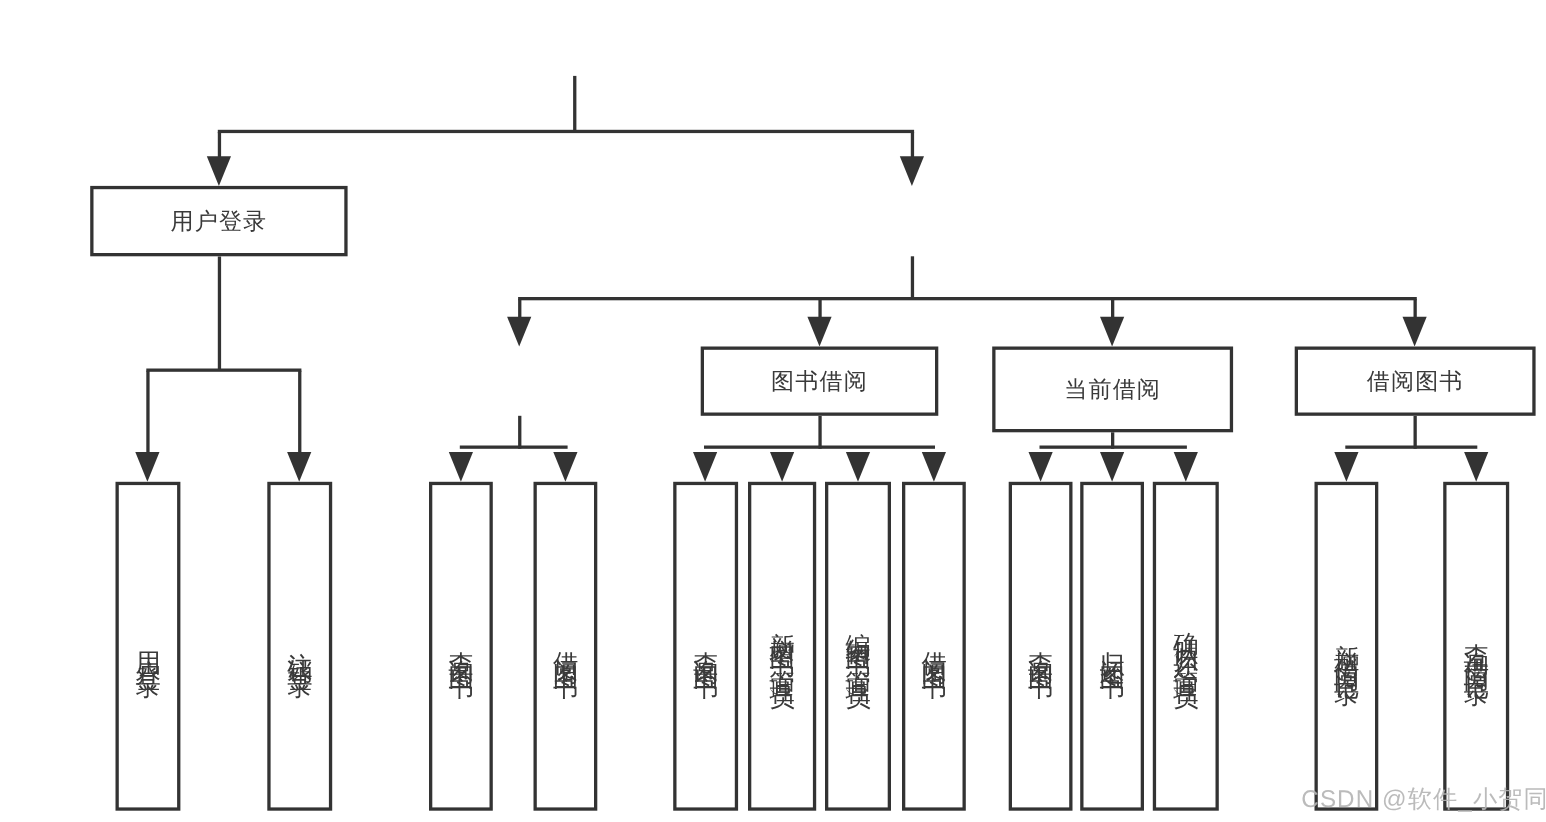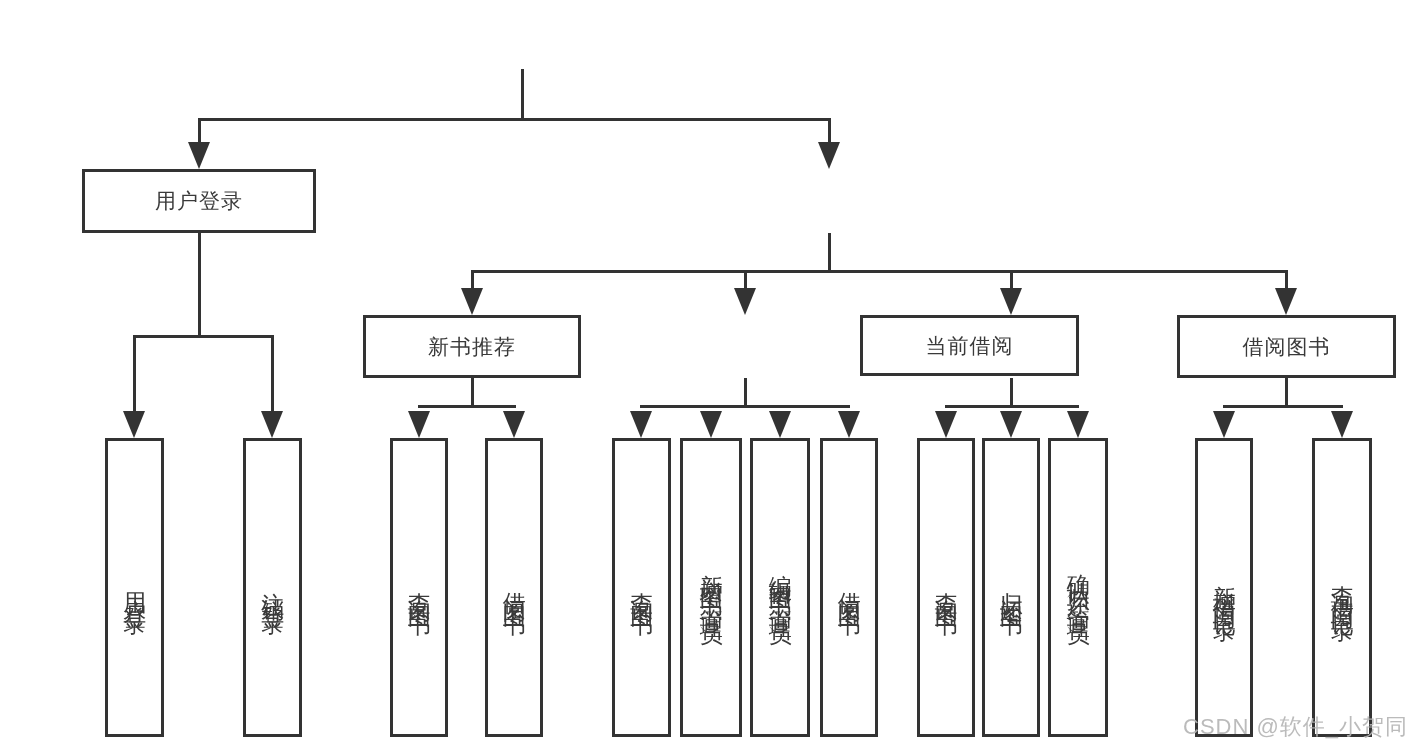--- a/index.html
+++ b/index.html
@@ -81,24 +81,24 @@
   <div class="line" style="left:1285px;top:378px;width:3px;height:30px;"></div>
   <div class="line" style="left:1223px;top:405px;width:120px;height:3px;"></div>
   <div class="tri" style="left:1213px;top:411px;"></div>
   <div class="tri" style="left:1331px;top:411px;"></div>
 
 
   <div class="box h" style="left:82px;top:169px;width:234px;height:64px;">
     <span>用户登录</span>
   </div>
 
-  <div class="box h" style="left:363px;top:315px;width:218px;height:63px;">
-    <span>新书推荐</span>
+  <div class="box h" style="left:637px;top:315px;width:216px;height:63px;">
+    <span>图书借阅</span>
   </div>
-  <div class="box h" style="left:860px;top:315px;width:219px;height:61px;justify-content:center;">
+  <div class="box h" style="left:902px;top:315px;width:219px;height:78px;justify-content:center;">
     <span>当前借阅</span>
   </div>
   <div class="box h" style="left:1177px;top:315px;width:219px;height:63px;">
     <span>借阅图书</span>
   </div>
 
   <div class="box v" style="left:105px;top:438px;width:59px;height:299px;">
     <span>用户登录</span>
   </div>
   <div class="box v" style="left:243px;top:438px;width:59px;height:299px;">

